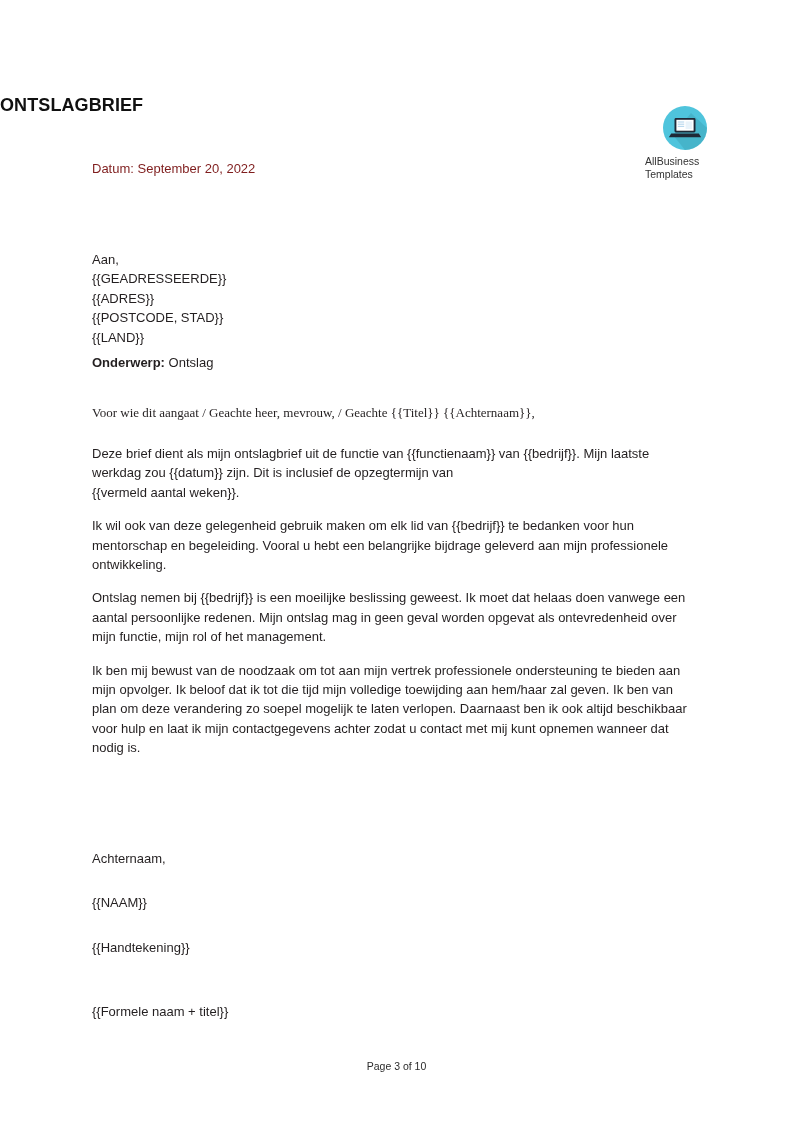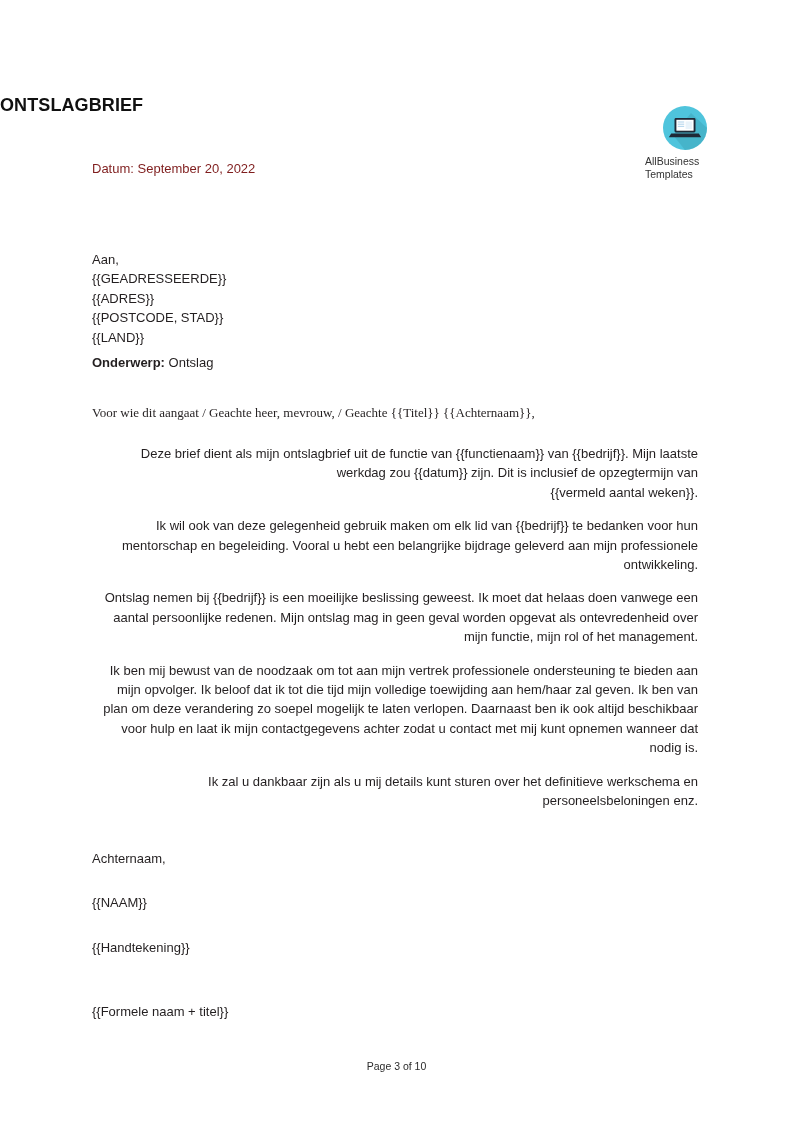--- a/index.html
+++ b/index.html
@@ -102,21 +102,21 @@
     position: absolute;
     left: 92px;
     top: 444px;
     width: 606px;
     font-size: 13px;
     line-height: 19.4px;
     color: #231f20;
   }
   .body-col p {
     margin: 0 0 14px 0;
-    text-align: right;
+    text-align: left;
   }
 
   .closing-block {
     position: absolute;
     left: 92px;
     top: 849px;
     width: 606px;
     font-size: 13px;
     line-height: 19.4px;
     color: #231f20;
@@ -178,21 +178,20 @@
   </div>
 
   <div class="salutation">Voor wie dit aangaat / Geachte heer, mevrouw, / Geachte {{Titel}} {{Achternaam}},</div>
 
   <div class="body-col">
     <p style="white-space: pre-line;">Deze brief dient als mijn ontslagbrief uit de functie van {{functienaam}} van {{bedrijf}}. Mijn laatste werkdag zou {{datum}} zijn. Dit is inclusief de opzegtermijn van
 {{vermeld aantal weken}}.</p>
     <p>Ik wil ook van deze gelegenheid gebruik maken om elk lid van {{bedrijf}} te bedanken voor hun mentorschap en begeleiding. Vooral u hebt een belangrijke bijdrage geleverd aan mijn professionele ontwikkeling.</p>
     <p>Ontslag nemen bij {{bedrijf}} is een moeilijke beslissing geweest. Ik moet dat helaas doen vanwege een aantal persoonlijke redenen. Mijn ontslag mag in geen geval worden opgevat als ontevredenheid over mijn functie, mijn rol of het management.</p>
     <p>Ik ben mij bewust van de noodzaak om tot aan mijn vertrek professionele ondersteuning te bieden aan mijn opvolger. Ik beloof dat ik tot die tijd mijn volledige toewijding aan hem/haar zal geven. Ik ben van plan om deze verandering zo soepel mogelijk te laten verlopen. Daarnaast ben ik ook altijd beschikbaar voor hulp en laat ik mijn contactgegevens achter zodat u contact met mij kunt opnemen wanneer dat nodig is.</p>
-    <p>Ik zal u dankbaar zijn als u mij details kunt sturen over het definitieve werkschema en personeelsbeloningen enz.</p>
   </div>
 
   <div class="closing-block">
     <p>Achternaam,</p>
     <p>{{NAAM}}</p>
     <p class="gap-big">{{Handtekening}}</p>
     <p>{{Formele naam + titel}}</p>
   </div>
 
   <div class="page-footer">Page 3 of 10</div>

